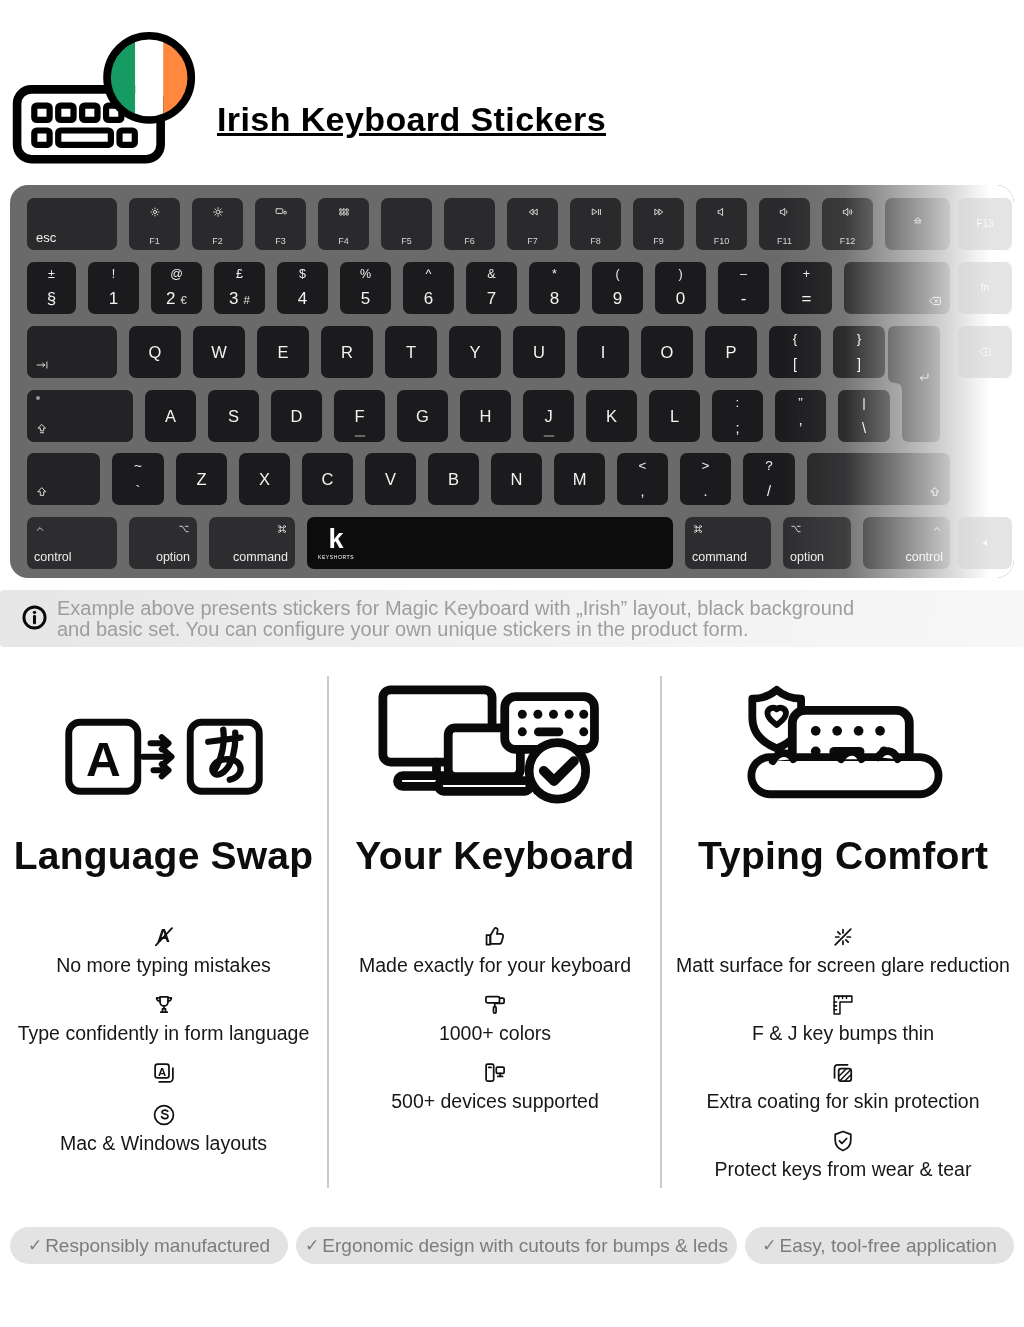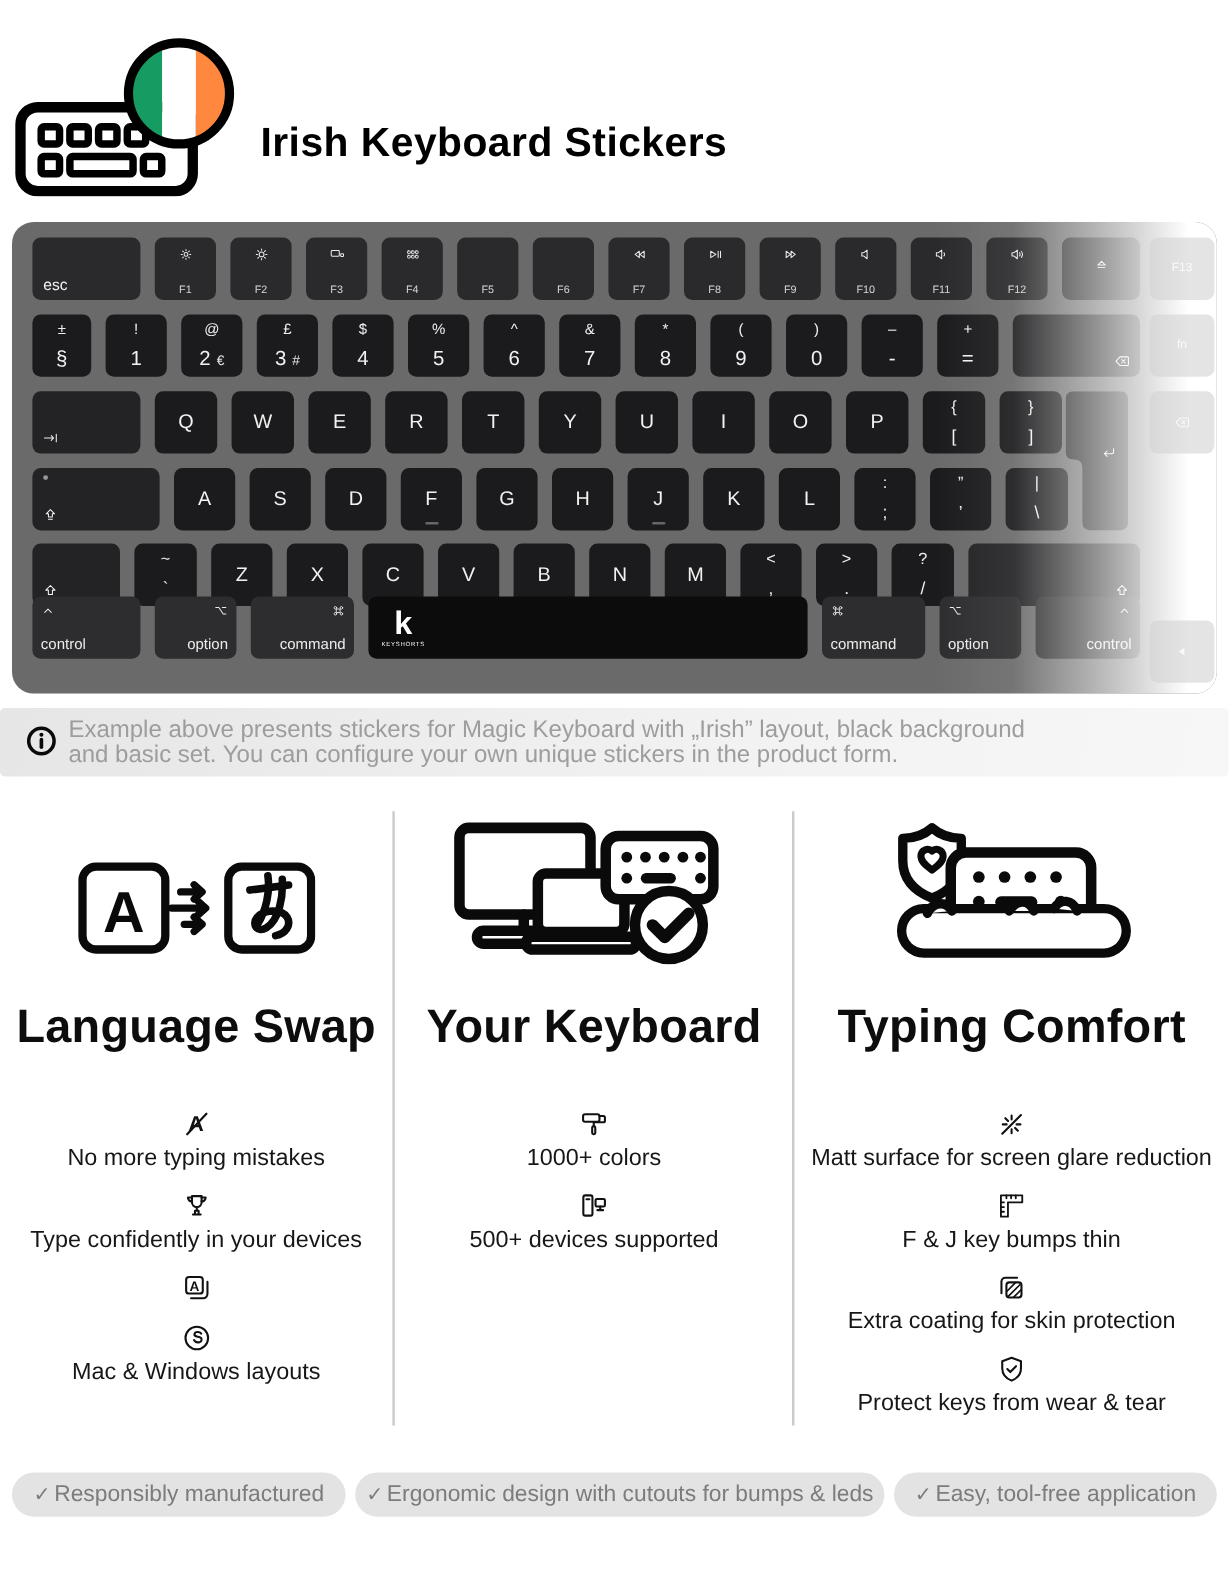--- a/index.html
+++ b/index.html
@@ -1,21 +1,21 @@
 <!DOCTYPE html>
 <html><head>
 <meta charset="utf-8">
 <style>
   html,body{margin:0;padding:0;background:#fff;}
   .page{position:relative;width:1024px;height:1327px;background:#fff;overflow:hidden;
         font-family:"Liberation Sans",sans-serif;color:#000;}
 
   
   .brand-icon{position:absolute;left:12px;top:30px;}
-  .page-title{position:absolute;left:217px;top:100px;font-size:34px;font-weight:bold;letter-spacing:.4px;}
+  .page-title{position:absolute;left:217px;top:100px;font-size:34px;font-weight:bold;letter-spacing:.4px;text-decoration:underline;}
 
   
   .kb{position:absolute;left:10px;top:185px;width:1004px;height:393px;background:#6a6a6a;border-radius:18px;}
   .kb-row{position:absolute;left:17px;width:923px;display:flex;gap:12px;height:52px;}
   .key{position:relative;box-sizing:border-box;background:#1b1b1d;border-radius:7px;color:#f2f2f2;
        display:flex;flex-direction:column;align-items:center;justify-content:center;overflow:hidden;}
   .key svg{display:block;}
   .fico svg,.kico svg{width:14px;height:14px;}
   .key.fn{background:#2a2a2c;justify-content:flex-end;padding-bottom:4px;}
   .key.fn .fico{position:absolute;top:7px;left:0;right:0;display:flex;justify-content:center;color:#eaeaea;}
@@ -432,21 +432,21 @@
           <span class="main">/</span>
         </div>
         <div class="key wide br" style="flex: 1 1 120px;">
           <span class="kico">
             <svg viewBox="0 0 24 24" fill="none" stroke="currentColor" stroke-linecap="round" stroke-linejoin="round" stroke-width="1.5">
               <path d="M12 5 18.6 11.6h-3.7v6.2H9.1v-6.2H5.4z"></path>
             </svg>
           </span>
         </div>
       </div>
-      <div class="kb-row" style="top: 312px;">
+      <div class="kb-row" style="top: 332px;">
         <div class="key mod" style="flex: 0 1 90px;">
           <span class="sym sa-l">
             <svg viewBox="0 0 24 24" fill="none" stroke="currentColor" stroke-linecap="round" stroke-linejoin="round" stroke-width="1.7">
               <path d="M6.6 14.6 12 9.2l5.4 5.4"></path>
             </svg>
           </span>
           <span class="mlabel la-sa-l sa-l">control</span>
         </div>
         <div class="key mod" style="flex: 0 1 68px;">
           <span class="sym sa-r">
@@ -578,21 +578,21 @@
             </div>
             <div class="itext">No more typing mistakes</div>
           </div>
           <div class="item">
             <div class="iico">
               <svg viewBox="0 0 24 24" fill="none" stroke="currentColor" stroke-linecap="round" stroke-linejoin="round" stroke-width="1.6">
                 <path d="M8.3 4.4h7.4v4.8a3.7 3.7 0 0 1-7.4 0z"></path>
                 <path d="M8.3 5.4H5.2a2.8 2.8 0 0 0 3.2 3M15.7 5.4h3.1a2.8 2.8 0 0 1-3.2 3M12 12.9v2.7M10.6 15.6h2.8v3h-2.8zM9 18.6h6"></path>
               </svg>
             </div>
-            <div class="itext">Type confidently in your devices</div>
+            <div class="itext">Type confidently in form language</div>
           </div>
           <div class="item">
             <div class="iico">
               <svg viewBox="0 0 24 24" fill="none" stroke="currentColor" stroke-linecap="round" stroke-linejoin="round" stroke-width="1.6">
                 <rect x="3.8" y="3.8" width="12.8" height="12.8" rx="2.2"></rect>
                 <text x="10.2" y="14.4" font-size="10.5" font-weight="bold" text-anchor="middle" fill="currentColor" stroke="none">A</text>
                 <path d="M20.2 7.6v9.2a3.4 3.4 0 0 1-3.4 3.4H7.6"></path>
               </svg>
             </div>
           </div>
@@ -628,20 +628,29 @@
             </g>
             <circle cx="184" cy="88" r="29" fill="#fff"></circle>
             <path d="M170 88l10.5 10.5L201 78" stroke-width="10"></path>
           </svg>
         </div>
         <div class="col-title">Your Keyboard</div>
         <div class="items">
           <div class="item">
             <div class="iico">
               <svg viewBox="0 0 24 24" fill="none" stroke="currentColor" stroke-linecap="round" stroke-linejoin="round" stroke-width="1.6">
+                <path d="M7.8 10.6 11.1 4.7a1.8 1.8 0 0 1 3.4 1.1l-.8 3.4h4a1.9 1.9 0 0 1 1.8 2.4l-1.3 4.7a2.9 2.9 0 0 1-2.8 2.1H7.8z"></path>
+                <path d="M4.2 10.2h3.4V19H4.2z"></path>
+              </svg>
+            </div>
+            <div class="itext">Made exactly for your keyboard</div>
+          </div>
+          <div class="item">
+            <div class="iico">
+              <svg viewBox="0 0 24 24" fill="none" stroke="currentColor" stroke-linecap="round" stroke-linejoin="round" stroke-width="1.6">
                 <rect x="3.6" y="4.2" width="12.6" height="5.8" rx="1.5"></rect>
                 <path d="M16.2 5.6h3a1.2 1.2 0 0 1 1.2 1.2v2.4a1.2 1.2 0 0 1-1.2 1.2h-7.4v3"></path>
                 <rect x="10.6" y="13.4" width="2.4" height="6.2" rx="1.1"></rect>
               </svg>
             </div>
             <div class="itext">1000+ colors</div>
           </div>
           <div class="item">
             <div class="iico">
               <svg viewBox="0 0 24 24" fill="none" stroke="currentColor" stroke-linecap="round" stroke-linejoin="round" stroke-width="1.6">

